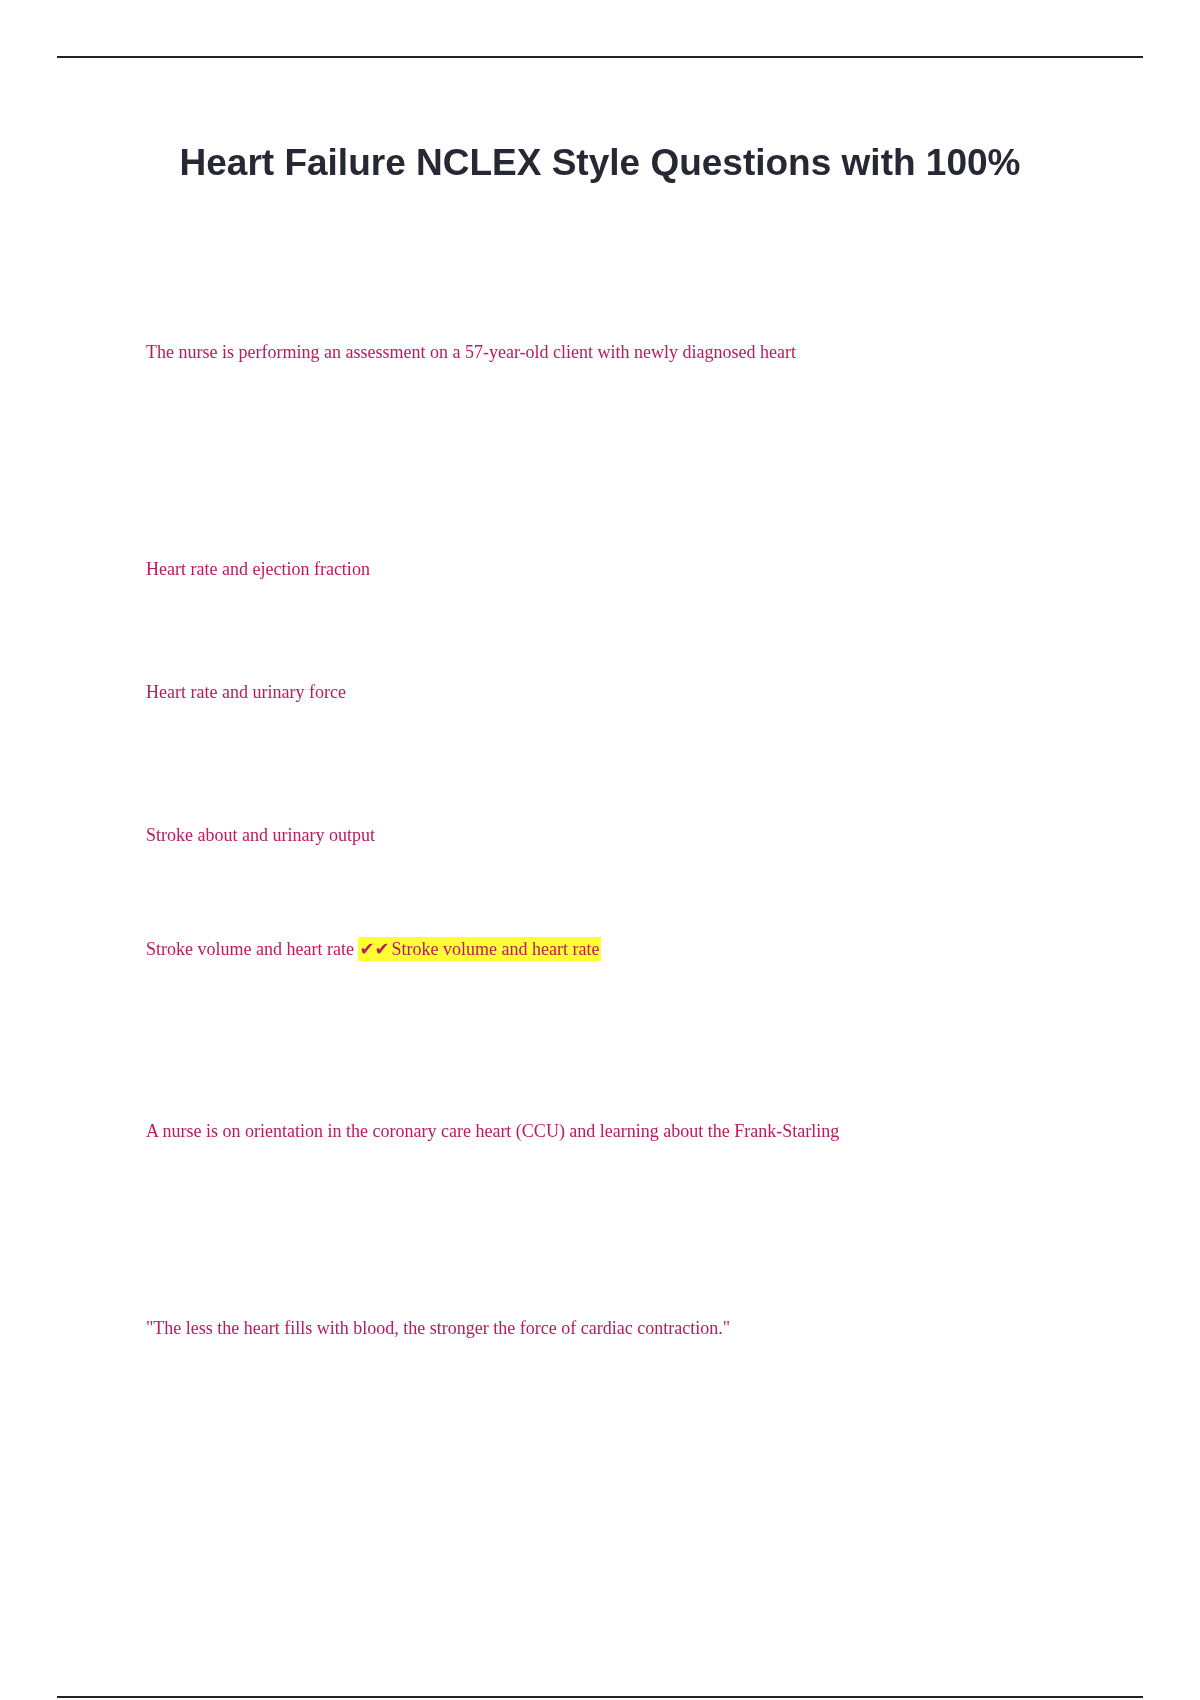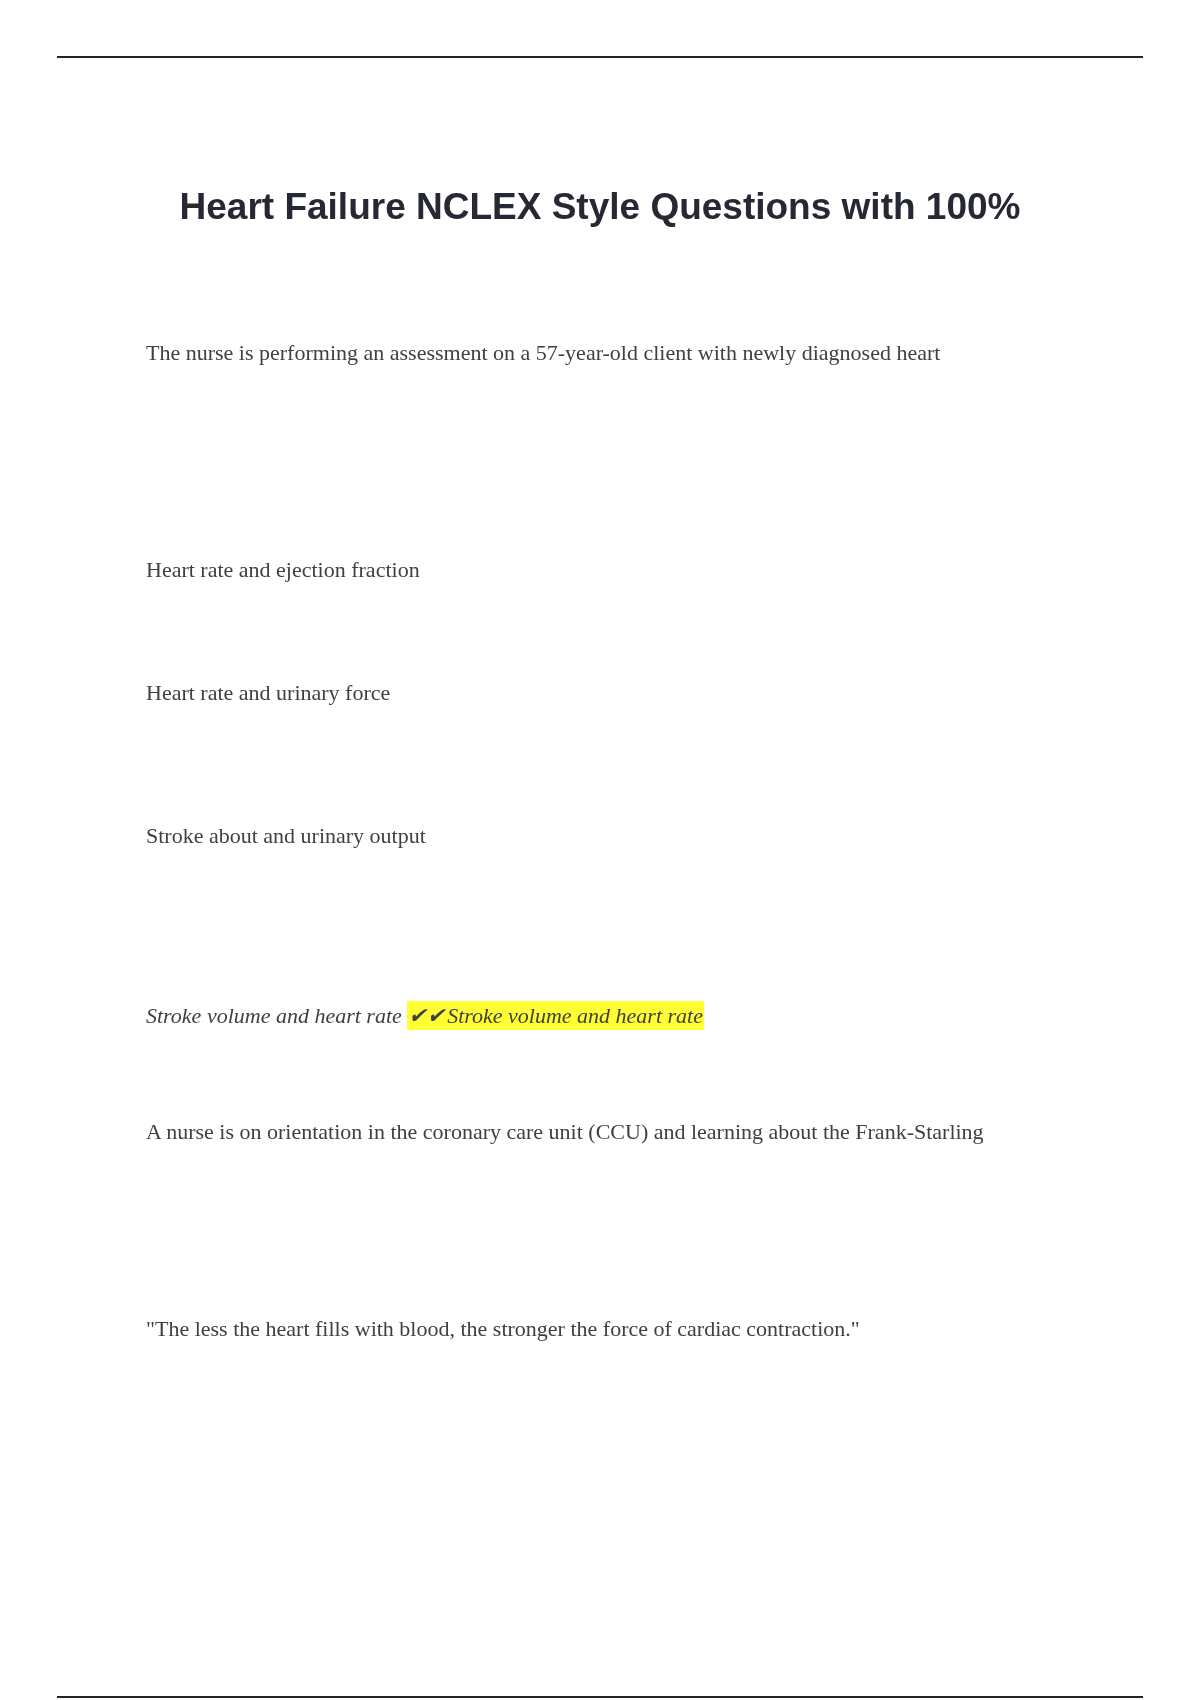--- a/index.html
+++ b/index.html
@@ -28,31 +28,30 @@
       position: absolute;
       top: 140px;
       left: 100px;
       width: 1000px;
       text-align: center;
       font-family: "Liberation Sans", sans-serif;
       font-weight: bold;
       font-size: 37px;
       line-height: 46px;
       color: #262833;
-      margin-top: 44px;
     }
 
     .para {
       position: absolute;
       left: 146px;
       width: 960px;
       font-family: "Liberation Serif", serif;
-      font-size: 22px;
+      font-size: 18px;
       line-height: 55px;
-      color: #404040;
+      color: #be185d;
       white-space: nowrap;
     }
     .hl {
       background: #ffff33;
       padding: 2px 1px;
     }
     .check {
       display: inline-block;
       margin-right: 2px;
     }
@@ -67,24 +66,24 @@
 </div>
 
 <div class="para" style="top:325px;">
   <div>The nurse is performing an assessment on a 57-year-old client with newly diagnosed heart</div>
 </div>
 
 <div class="para" style="top:542px;">Heart rate and ejection fraction</div>
 <div class="para" style="top:665px;">Heart rate and urinary force</div>
 <div class="para" style="top:808px;">Stroke about and urinary output</div>
 
-<div class="para" style="top:988px;font-style:italic;">
+<div class="para" style="top:922px;">
   <span>Stroke volume and heart rate</span>
   <span class="hl"><span class="check">✔✔</span><span>Stroke volume and heart rate</span></span>
 </div>
 
 <div class="para" style="top:1104px;">
-  <div>A nurse is on orientation in the coronary care unit (CCU) and learning about the Frank-Starling</div>
+  <div>A nurse is on orientation in the coronary care heart (CCU) and learning about the Frank-Starling</div>
 </div>
 
 <div class="para" style="top:1301px;">"The less the heart fills with blood, the stronger the force of cardiac contraction."</div>
 
 <div class="rule bottom"></div>
 
 </body></html>

